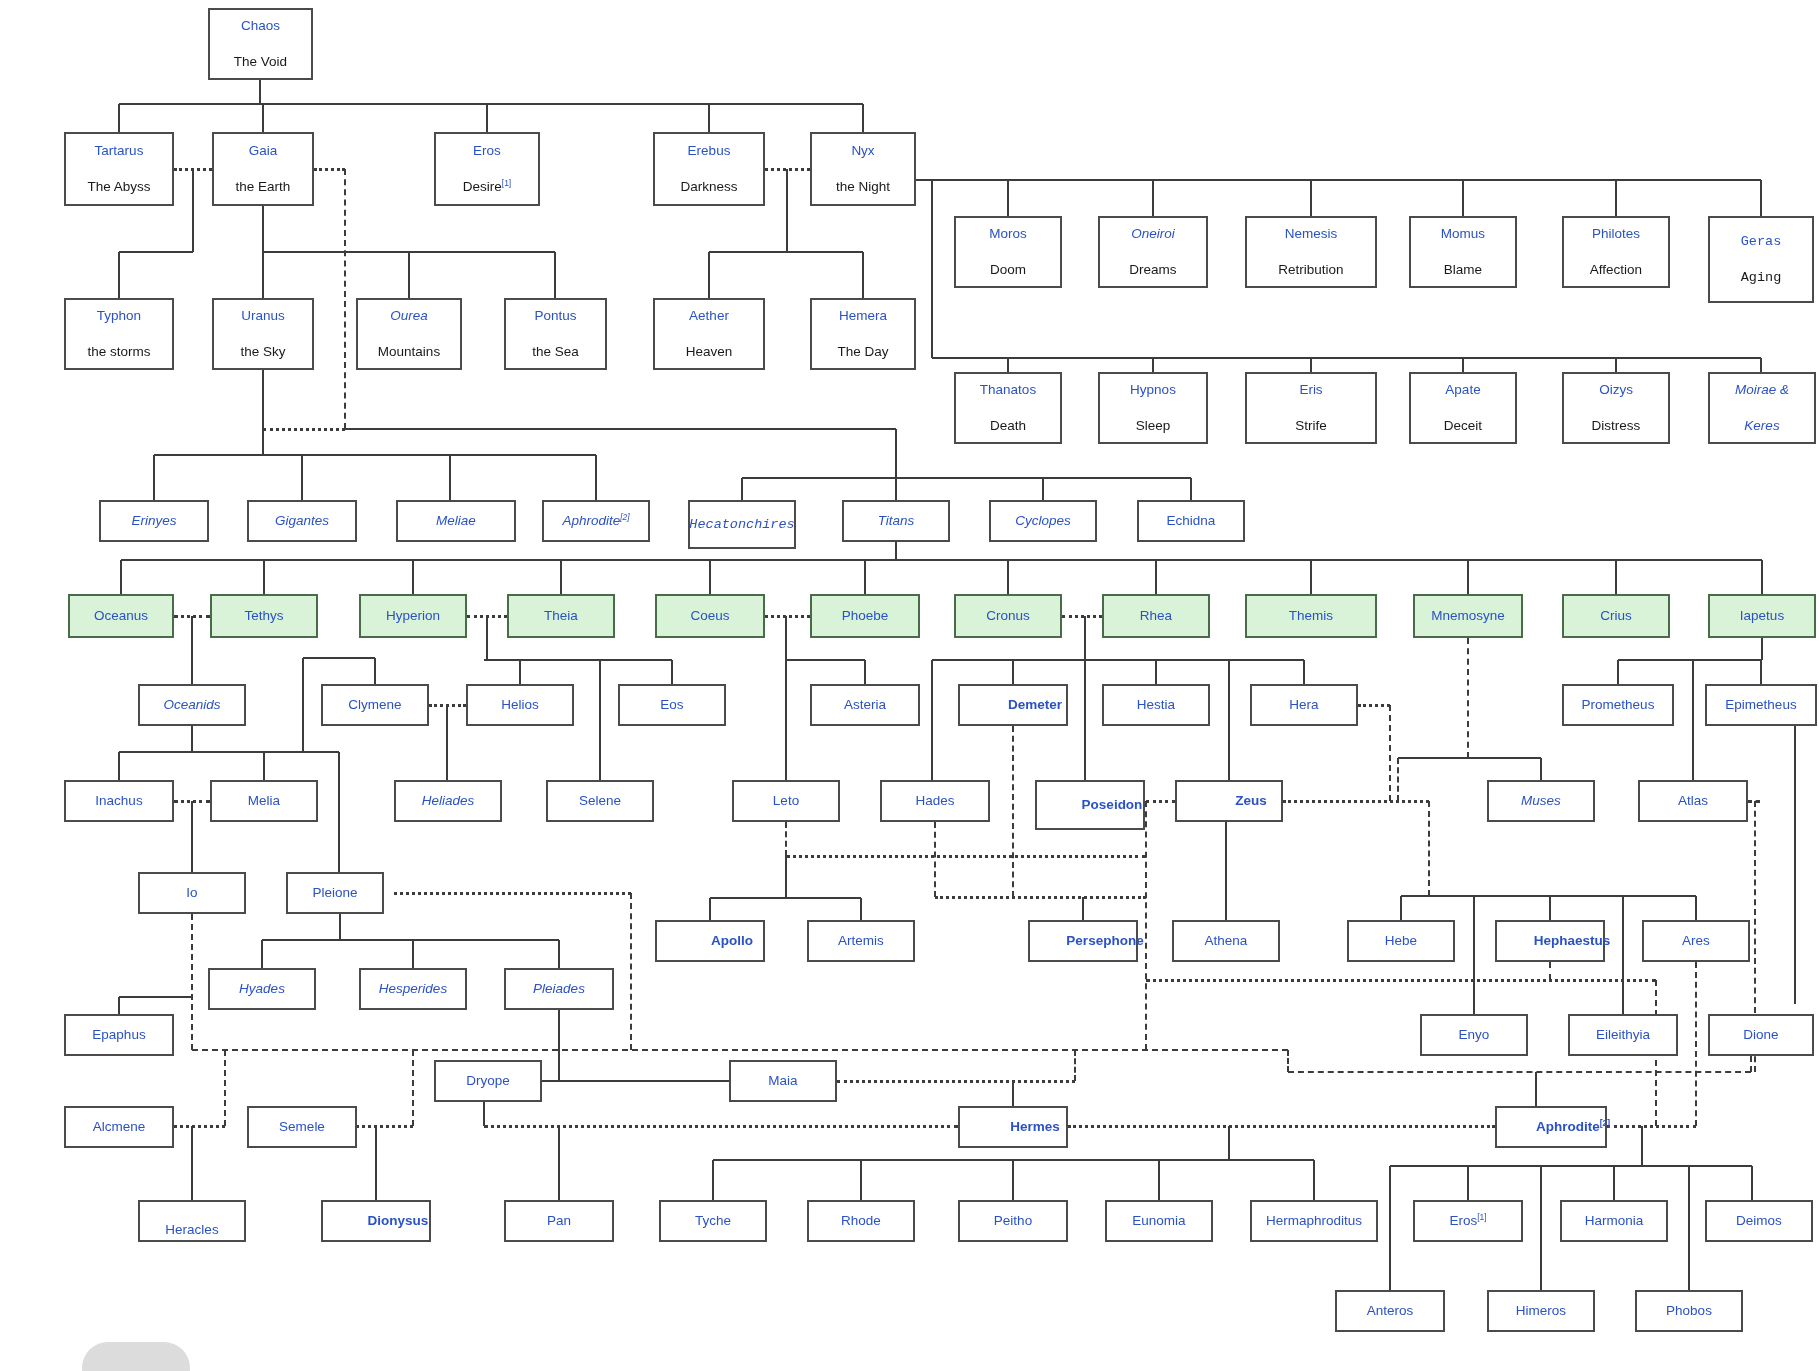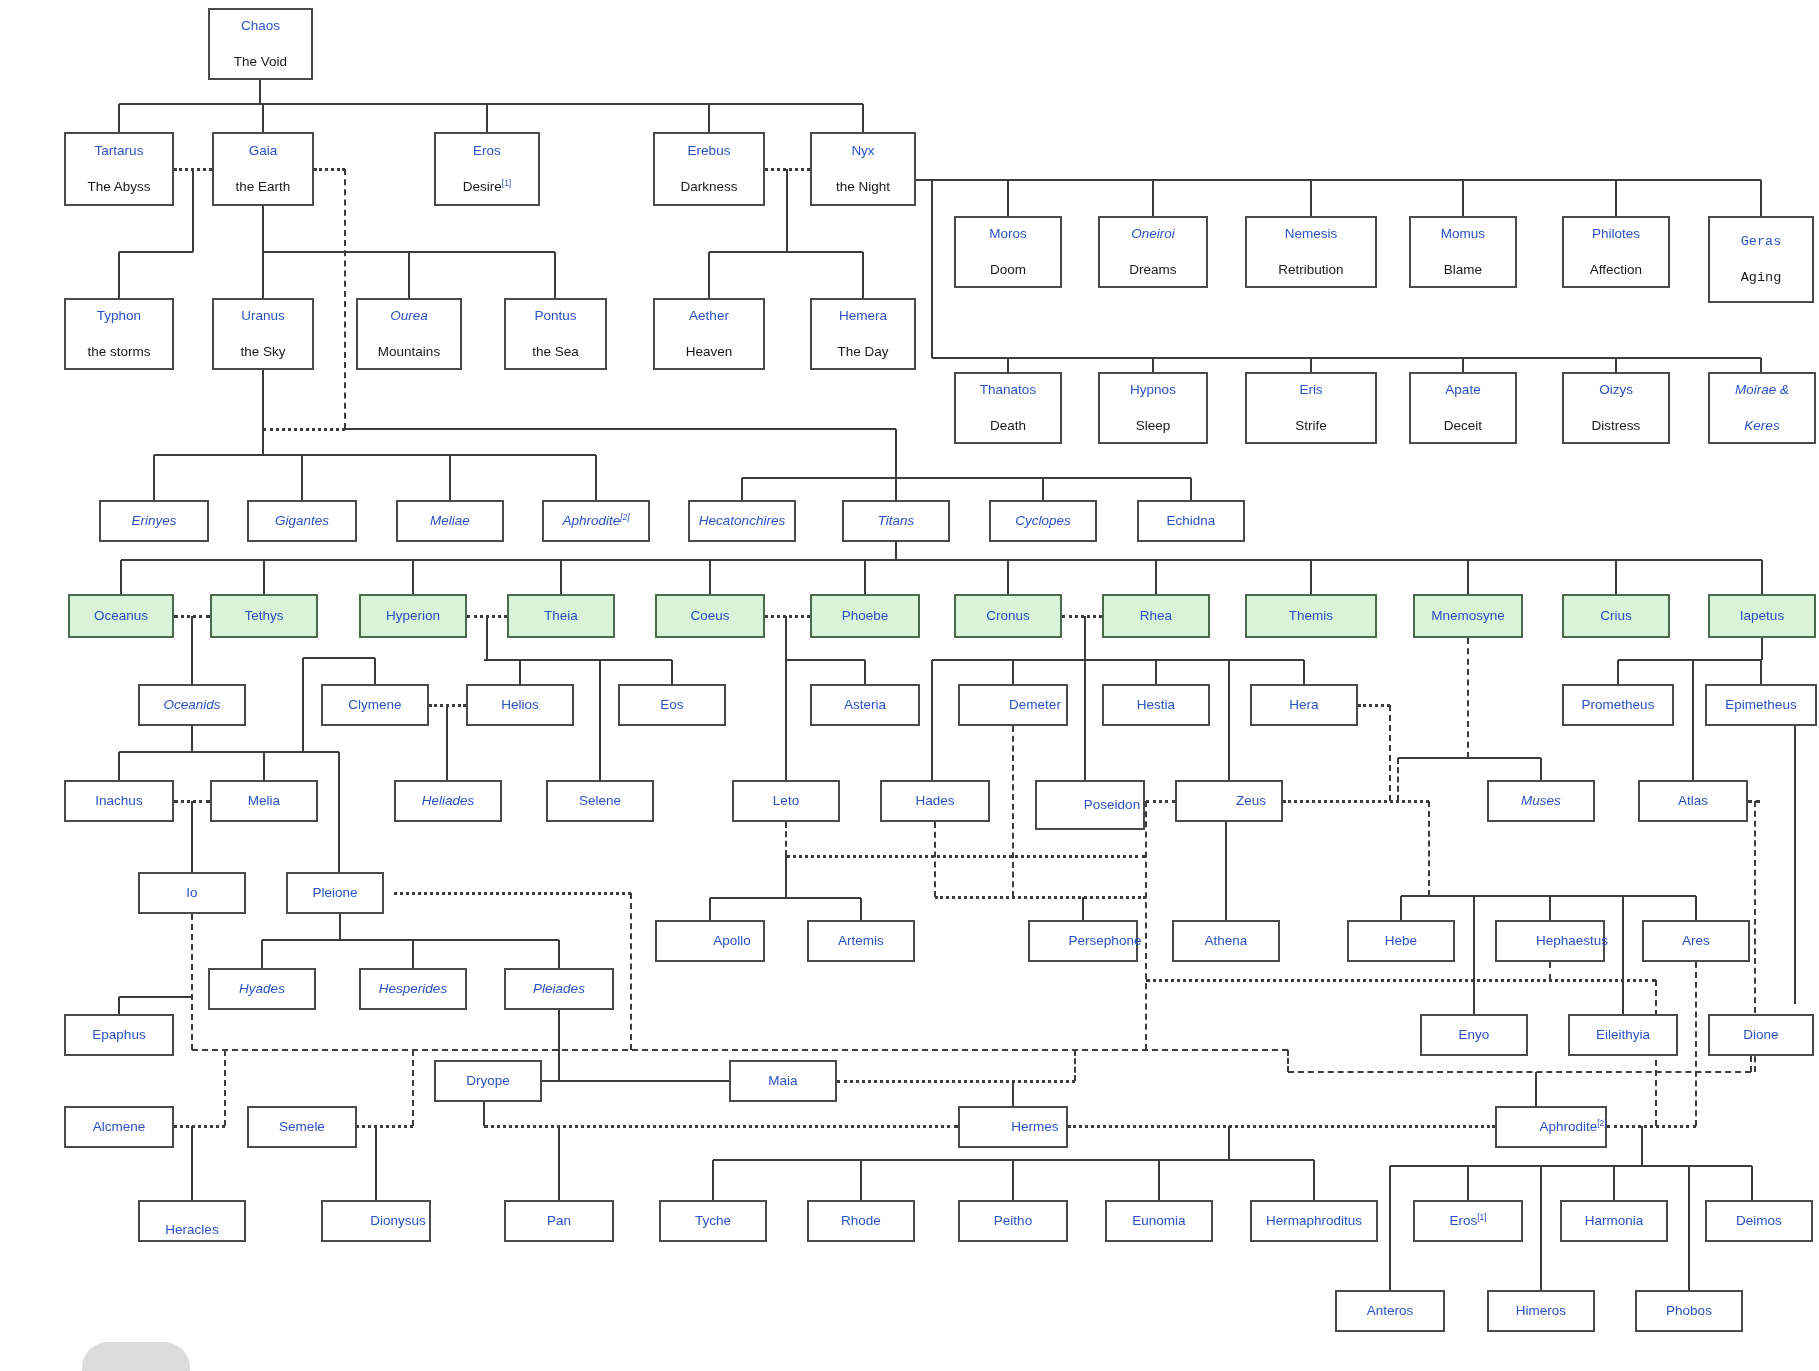--- a/index.html
+++ b/index.html
@@ -4,21 +4,21 @@
 <style>
   html,body{margin:0;padding:0;background:#f6f6f6;}
   #canvas{position:relative;width:1819px;height:1371px;background:#ffffff;overflow:hidden;
           font-family:"Liberation Sans","DejaVu Sans",sans-serif;}
   .node{position:absolute;background:#ffffff;border:2px solid #4b4b4b;box-sizing:border-box;
         display:flex;flex-direction:column;align-items:center;justify-content:center;
         text-align:center;line-height:1.45;z-index:3;}
   .node.green{background:#d9f3d9;border-color:#4a6b4a;}
   .nm{color:#2a52c4;font-size:13.5px;white-space:nowrap;}
   .nm.i{font-style:italic;}
-  .nm.b{font-weight:normal;padding-left:44px;}
+  .nm.b{font-weight:bold;padding-left:44px;}
   .ep{color:#1a1a1a;font-size:13.5px;white-space:nowrap;margin-top:16px;}
   .ep.di{color:#2a52c4;font-style:italic;}
   sup{font-size:8.5px;color:#2a52c4;vertical-align:super;line-height:0;}
   .edge{position:absolute;z-index:1;}
   .eh{border-top:2px solid #3c3c3c;height:0;}
   .ev{border-left:2px solid #3c3c3c;width:0;}
   .eh.d{border-top-style:dashed;} .ev.d{border-left-style:dashed;}
   .eh.o{border-top:3px dotted #3c3c3c;}
   #blob{position:absolute;left:82px;top:1342px;width:108px;height:52px;background:#dcdcdc;
         border-radius:26px;z-index:0;}
@@ -123,27 +123,27 @@
     <div class="node" style="left: 1708px; top: 372px; width: 108px; height: 72px;">
       <span class="nm i">Moirae &amp;</span>
       <span class="ep di">Keres</span>
     </div>
     <div class="node" style="left: 99px; top: 500px; width: 110px; height: 42px;">
       <span class="nm i">Erinyes</span>
     </div>
     <div class="node" style="left: 247px; top: 500px; width: 110px; height: 42px;">
       <span class="nm i">Gigantes</span>
     </div>
-    <div class="node" style="left: 396px; top: 500px; width: 108px; height: 42px;">
+    <div class="node" style="left: 396px; top: 500px; width: 120px; height: 42px;">
       <span class="nm i">Meliae</span>
     </div>
     <div class="node" style="left: 542px; top: 500px; width: 108px; height: 42px;">
       <span class="nm i">Aphrodite<sup>[2]</sup></span>
     </div>
-    <div class="node" style="left: 688px; top: 500px; width: 108px; height: 42px;">
+    <div class="node" style="left: 688px; top: 500px; width: 108px; height: 49px; font-family: Liberation Mono, monospace;">
       <span class="nm i">Hecatonchires</span>
     </div>
     <div class="node" style="left: 842px; top: 500px; width: 108px; height: 42px;">
       <span class="nm i">Titans</span>
     </div>
     <div class="node" style="left: 989px; top: 500px; width: 108px; height: 42px;">
       <span class="nm i">Cyclopes</span>
     </div>
     <div class="node" style="left: 1137px; top: 500px; width: 108px; height: 42px;">
       <span class="nm">Echidna</span>

